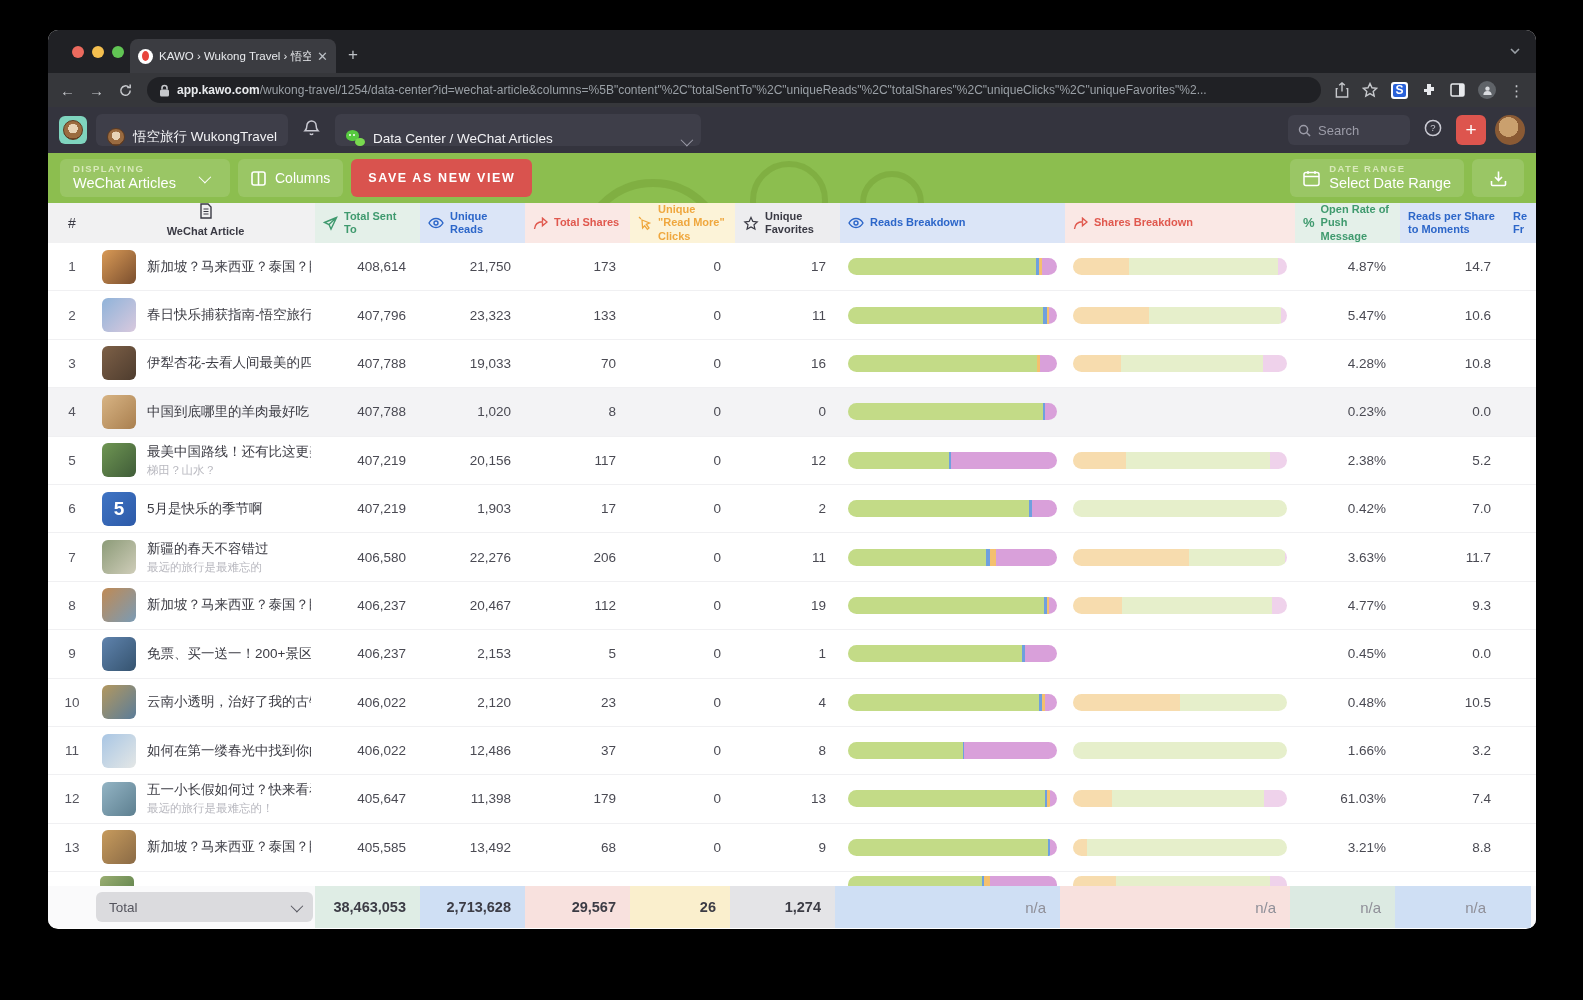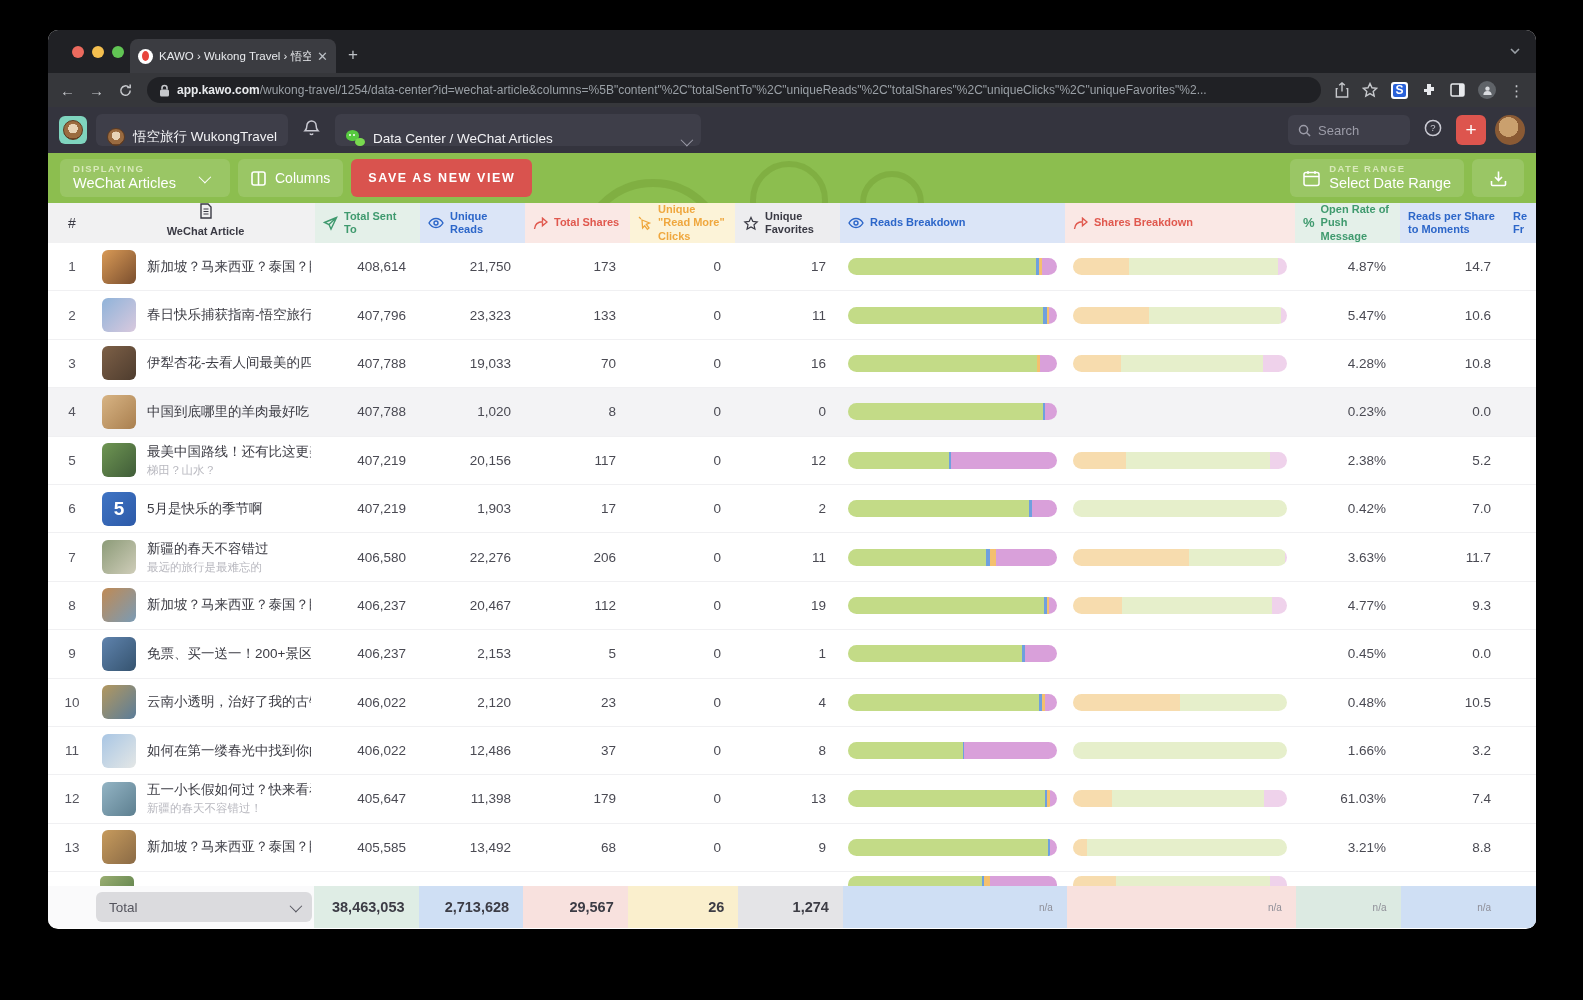--- a/index.html
+++ b/index.html
@@ -89,21 +89,21 @@
   .bar { height:17px; border-radius:9px; overflow:hidden; display:flex; width:100%; }
   .bar i { display:block; height:100%; flex-shrink:0; }
   .row.partial { height:14px; overflow:hidden; align-items:flex-start; border-bottom:none; }
   .row.partial .cell { align-items:flex-start; padding-top:4px; height:auto; }
   .row.partial .thumb { height:10px; border-radius:5px 5px 0 0; margin-left:-2px; }
 
   .totalrow { display:flex; height:42px; background:#fafafb; font-size:14.5px; font-weight:700; color:#3c3c45; }
   .tcell { height:100%; display:flex; align-items:center; justify-content:flex-end; padding:0 14px 0 8px; }
   .t-pillwrap { width:267px; padding:6px 2px 6px 48px; }
   .pill { width:100%; height:100%; background:#dbdbde; border-radius:6px; display:flex; align-items:center; justify-content:space-between; padding:0 13px; color:#55555e; font-size:13.5px; font-weight:400; }
-  .na { color:#8f8f98; font-weight:400; font-size:10px; }
+  .na { color:#8f8f98; font-weight:400; font-size:15px; }
   .bg-sent { background:#dfede5; } .bg-reads { background:#cfdff4; } .bg-shares { background:#f8e1de; }
   .bg-clicks { background:#faefcd; } .bg-favs { background:#e4e4e7; } .bg-open { background:#dceae2; }
   .chev { width:9px; height:9px; border-right:1.8px solid currentColor; border-bottom:1.8px solid currentColor; transform:rotate(45deg) translateY(-2px); }
   .chev.white { color:#fff; } .chev.gray { color:#9c9ca8; }
 </style>
 </head>
 <body>
 
 <div class="window">
 
@@ -636,21 +636,21 @@
         <div class="cell num" style="width: 105px;">1.66%</div>
         <div class="cell num" style="width: 105px;">3.2</div>
         <div class="cell" style="width: 31px;"></div>
       </div>
       <div class="row">
         <div class="cell rownum" style="width: 48px;">12</div>
         <div class="cell artcell" style="width: 219px;">
           <div class="thumb" style="background: linear-gradient(135deg, rgb(147, 180, 196), rgb(93, 127, 144));"></div>
           <div>
             <div class="t-title">五一小长假如何过？快来看看我们...</div>
-            <div class="t-sub">新疆的春天不容错过！</div>
+            <div class="t-sub">最远的旅行是最难忘的！</div>
           </div>
         </div>
         <div class="cell num" style="width: 105px;">405,647</div>
         <div class="cell num" style="width: 105px;">11,398</div>
         <div class="cell num" style="width: 105px;">179</div>
         <div class="cell num" style="width: 105px;">0</div>
         <div class="cell num" style="width: 105px;">13</div>
         <div class="cell" style="width: 225px;">
           <div class="bar">
             <i style="width: 94.3%; background: rgb(195, 219, 135);"></i>
@@ -731,21 +731,21 @@
   <div class="totalrow">
     <div class="t-pillwrap">
       <div class="pill">
         <span>Total</span>
         <span class="chev" style="color:#55555e"></span>
       </div>
     </div>
     <div class="tcell bg-sent" style="width:105px">38,463,053</div>
     <div class="tcell bg-reads" style="width:105px">2,713,628</div>
     <div class="tcell bg-shares" style="width:105px">29,567</div>
-    <div class="tcell bg-clicks" style="width:111px">26</div>
+    <div class="tcell bg-clicks" style="width:100px">26</div>
     <div class="tcell bg-favs" style="width:105px">1,274</div>
     <div class="tcell bg-reads na" style="width:225px">n/a</div>
     <div class="tcell bg-shares na" style="width:230px">n/a</div>
     <div class="tcell bg-open na" style="width:105px">n/a</div>
     <div class="tcell bg-reads na" style="width:105px">n/a</div>
     <div class="tcell bg-reads" style="width:31px;padding:0"></div>
   </div>
 
 </div>
 

